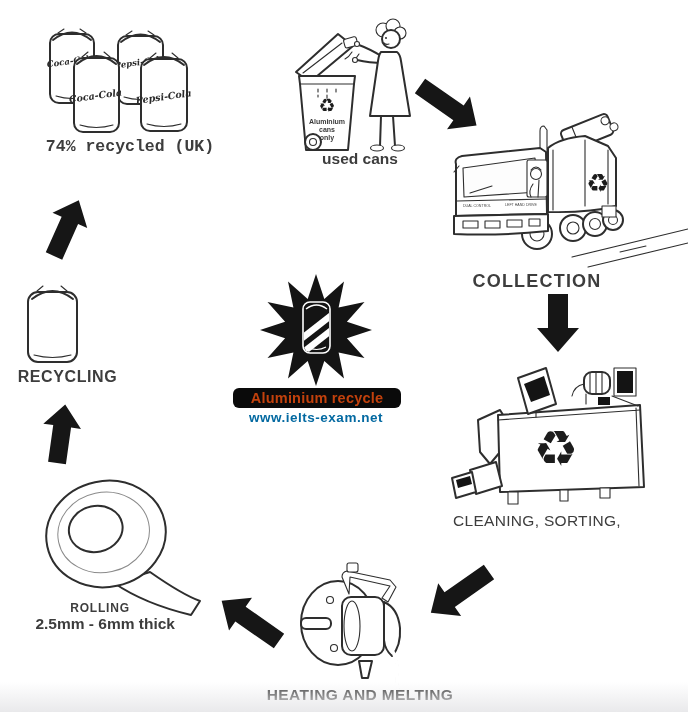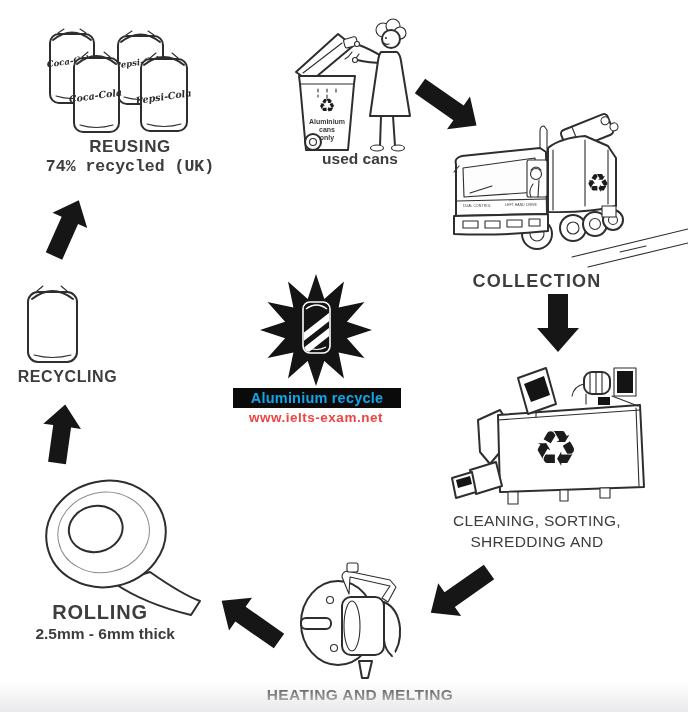--- a/index.html
+++ b/index.html
@@ -28,32 +28,32 @@
   .lbl { position:absolute; text-align:center; color:#3d3d3d; line-height:1.18; }
 
   .lbl-reusing    { left:20px;  top:137px; width:220px; }
   .lbl-reusing .line1 { font-weight:bold; font-size:17px; letter-spacing:0.6px; }
   .lbl-reusing .line2 { font-weight:600;  font-size:16.5px;font-family:Liberation Mono, monospace; }
   .lbl-usedcans   { left:298px; top:150px; width:124px; font-weight:600; font-size:15.5px; }
   .lbl-collection { left:457px; top:271px; width:160px; font-weight:bold; font-size:18px; letter-spacing:1.2px; }
   .lbl-cleaning   { left:442px; top:510px; width:190px; font-weight:normal; font-size:15.5px; line-height:21px; letter-spacing:0.3px; }
   .lbl-heating    { left:255px; top:686px; width:210px; font-weight:bold; font-size:15.5px; letter-spacing:0.4px; }
   .lbl-rolling    { left:25px;  top:601px; width:150px; }
-  .lbl-rolling .line1 { font-weight:bold; font-size:20px; letter-spacing:0.8px; }
+  .lbl-rolling .line1 { font-weight:bold; font-size:12px; letter-spacing:0.8px; }
   .lbl-rolling .line2 { font-weight:600;  font-size:15.5px;text-align:right; }
   .lbl-recycling  { left:3px;   top:368px; width:105px; font-weight:bold; font-size:16px; letter-spacing:0.6px;margin-left:12px; }
 
   .badge {
     position:absolute; left:233px; top:388px; width:168px; height:20px;
-    background:#0a0a0a; color:#0ea5e9; font-weight:bold; font-size:14.5px;
-    text-align:center; line-height:20px; letter-spacing:0.2px;
+    background:#0a0a0a; color:#c2410c; font-weight:bold; font-size:14.5px;
+    text-align:center; line-height:20px; letter-spacing:0.2px;border-radius:6px;
   }
   .watermark {
     position:absolute; left:226px; top:410px; width:180px; text-align:center;
-    color:#ef4444; font-weight:bold; font-size:13.5px; letter-spacing:0.5px;
+    color:#0369a1; font-weight:bold; font-size:13.5px; letter-spacing:0.5px;
   }
 </style>
 </head>
 <body>
 
 <div class="canvas">
 
   <svg class="art" width="688" height="712" viewBox="0 0 688 712">
     <defs>
       <clipPath id="starCanClip">
@@ -262,31 +262,29 @@
 
     <polygon class="arrow" points="0,-9 47,-9 47,-20 69,0 47,20 47,9 0,9" transform="translate(420,86) rotate(35)"></polygon>
     <polygon class="arrow" points="0,-10 34,-10 34,-21 58,0 34,21 34,10 0,10" transform="translate(558,294) rotate(90)"></polygon>
     <polygon class="arrow" points="0,-9 48,-9 48,-20 71,0 48,20 48,9 0,9" transform="translate(489,572) rotate(145)"></polygon>
     <polygon class="arrow" points="0,-9 47,-9 47,-20 70,0 47,20 47,9 0,9" transform="translate(279,641) rotate(-145)"></polygon>
     <polygon class="arrow" points="0,-9 37,-9 37,-19 59,0 37,19 37,9 0,9" transform="translate(57,463) rotate(-82)"></polygon>
     <polygon class="arrow" points="0,-9 39,-9 39,-19 61,0 39,19 39,9 0,9" transform="translate(54,256) rotate(-66)"></polygon>
   </svg>
 
   <div class="lbl lbl-reusing">
-    <div class="line1">REUSING</div>
     <div class="line2">74% recycled (UK)</div>
   </div>
 
   <div class="lbl lbl-usedcans">used cans</div>
 
   <div class="lbl lbl-collection">COLLECTION</div>
 
   <div class="lbl lbl-cleaning">
     <div>CLEANING, SORTING,</div>
-    <div>SHREDDING AND</div>
   </div>
 
   <div class="lbl lbl-heating">HEATING AND MELTING</div>
 
   <div class="lbl lbl-rolling">
     <div class="line1">ROLLING</div>
     <div class="line2">2.5mm - 6mm thick</div>
   </div>
 
   <div class="lbl lbl-recycling">RECYCLING</div>

